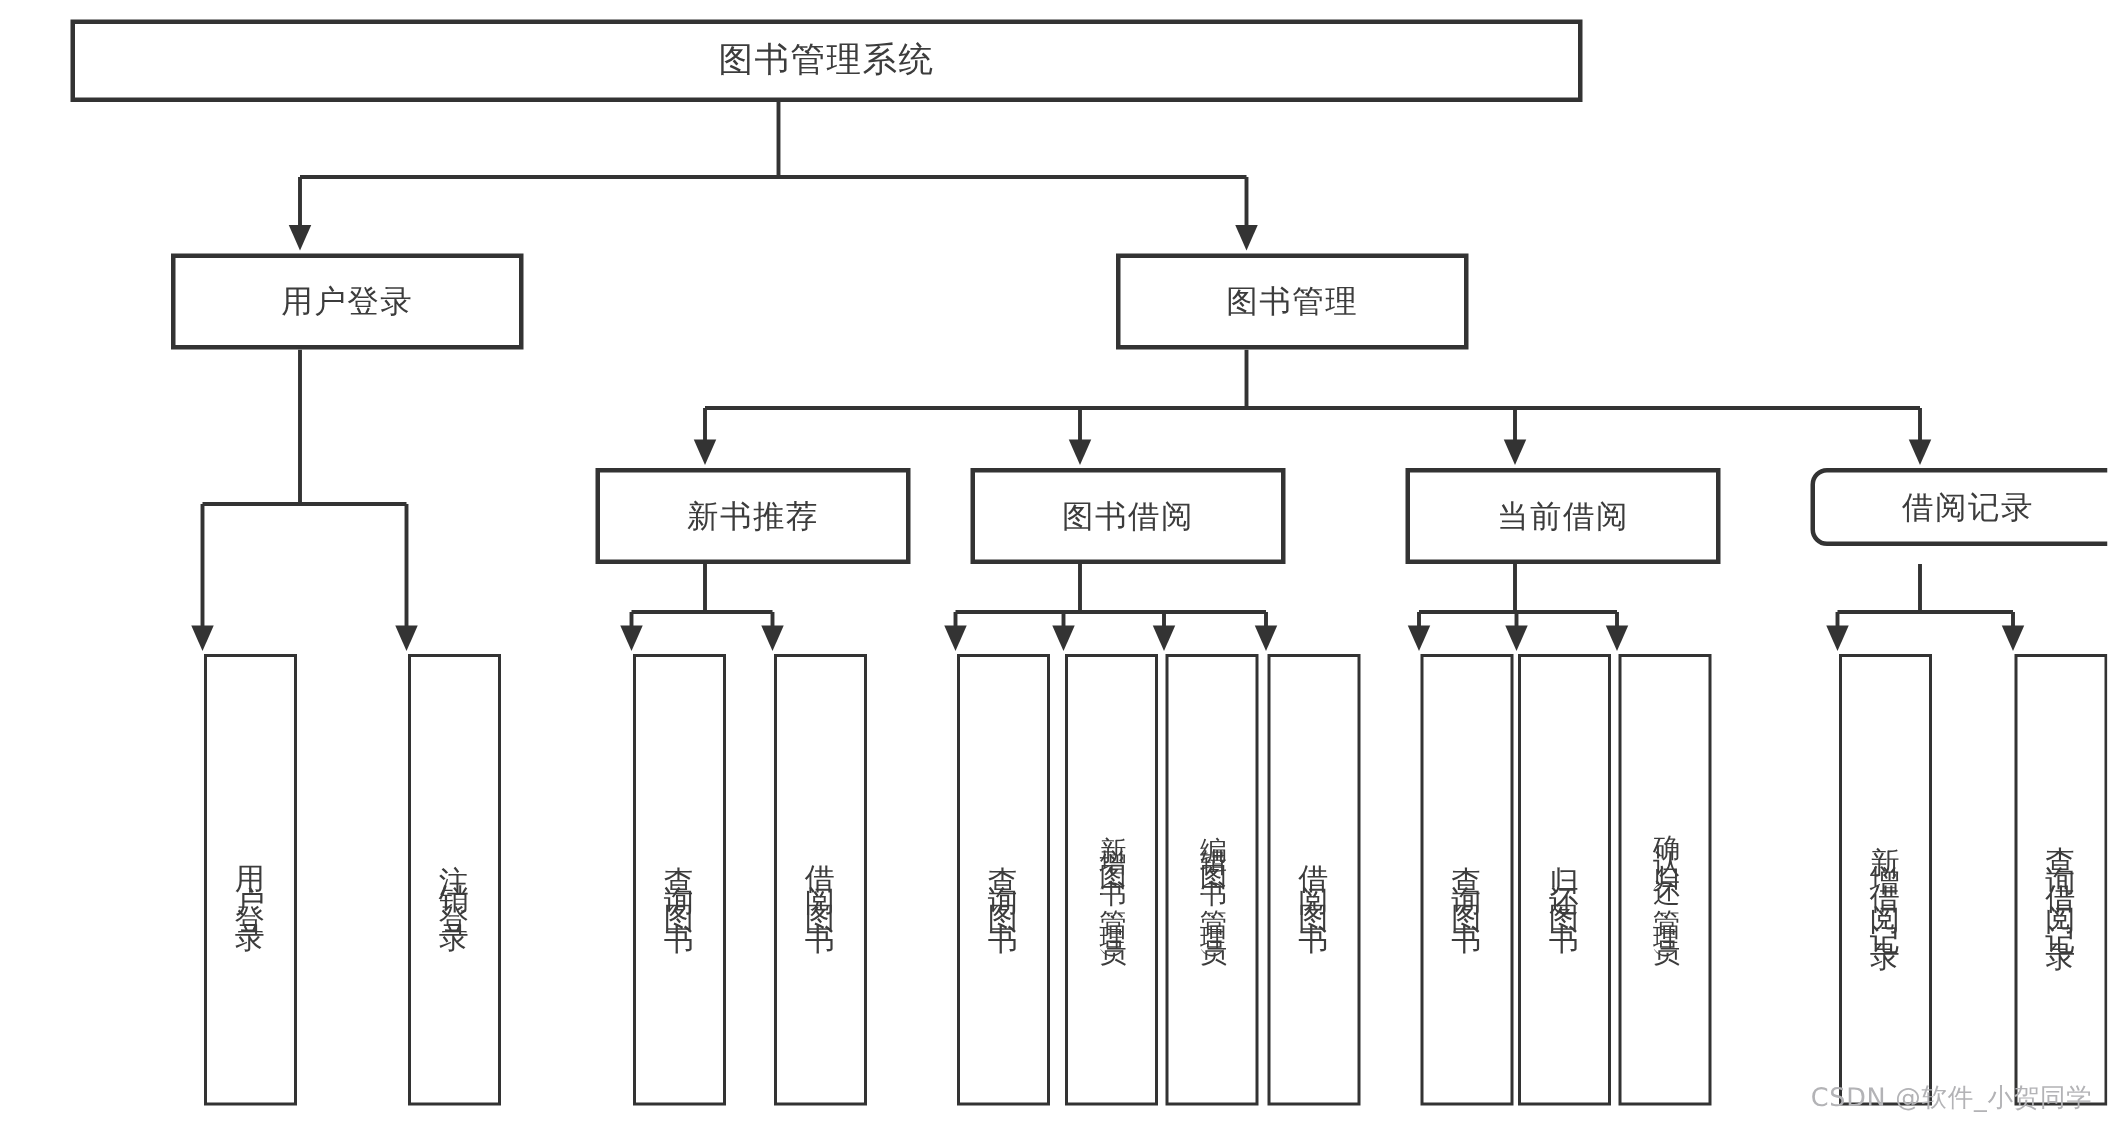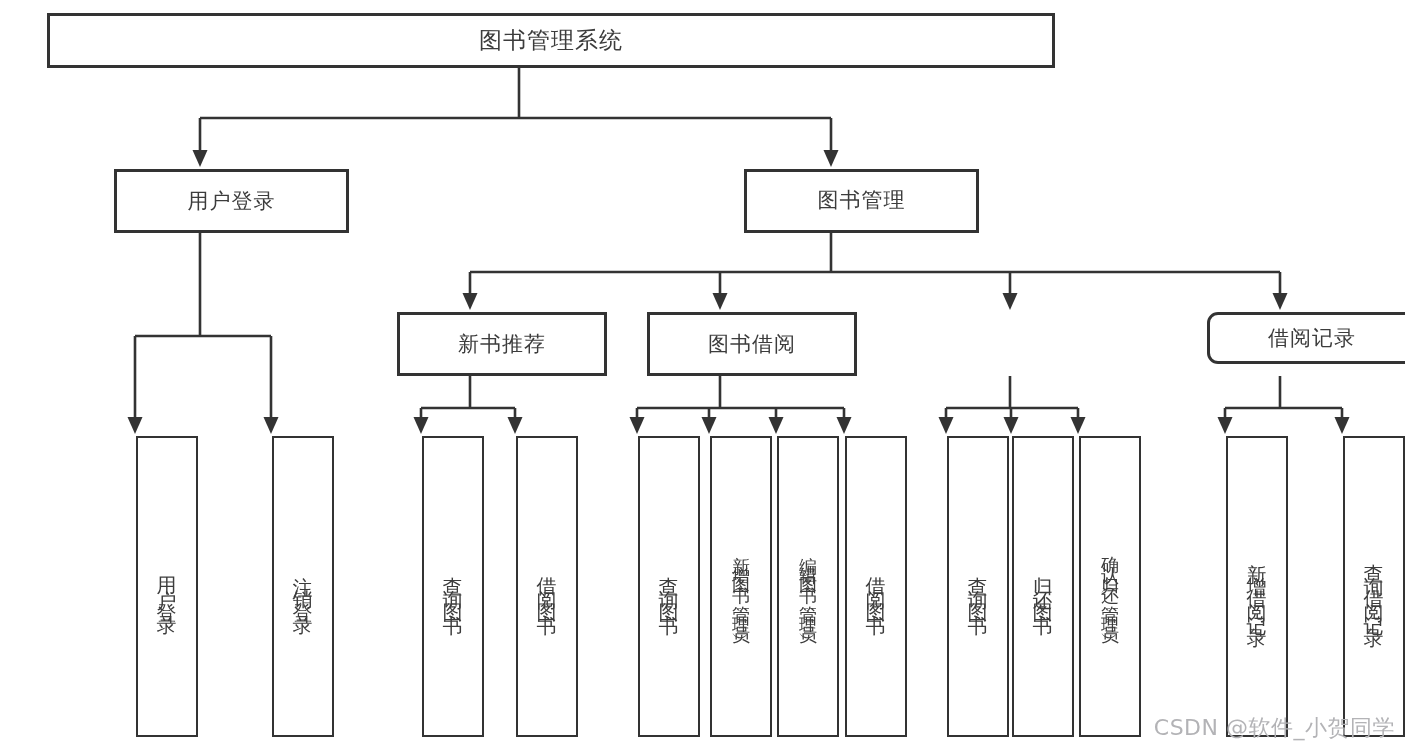--- a/index.html
+++ b/index.html
@@ -43,21 +43,21 @@
     border-width: 2.5px;
   }
   .node-v.long {
     font-size: 18px;
     letter-spacing: 10px;
   }
   #watermark {
     position: absolute;
     right: 10px;
     bottom: 4px;
-    font-size: 22px;
+    font-size: 17px;
     color: #b3b3b6;
     letter-spacing: 0.5px;
     white-space: nowrap;
   }
 </style>
 </head>
 <body>
 
 <div id="canvas">
 
@@ -88,24 +88,25 @@
       <polygon points="1011,434 1003.5,417 1018.5,417"></polygon>
       <polygon points="1078,434 1070.5,417 1085.5,417"></polygon>
       <polygon points="1225,434 1217.5,417 1232.5,417"></polygon>
       <polygon points="1342,434 1334.5,417 1349.5,417"></polygon>
     </g>
   </svg>
 
   <div class="box node-h node-root" style="left:15px; top:13px; width:1008px; height:55px;">图书管理系统</div>
 
   <div class="box node-h" style="left:82px; top:169px; width:235px; height:64px;">用户登录</div>
-  <div class="box node-h" style="left:712px; top:169px; width:235px; height:64px;font-family:Liberation Mono, monospace;">图书管理</div>
+  <div class="box node-h" style="left:712px; top:169px; width:235px; height:64px;">图书管理</div>
 
   <div class="box node-h" style="left:615px; top:312px; width:210px; height:64px;">图书借阅</div>
   <div class="box node-h" style="left:365px; top:312px; width:210px; height:64px;">新书推荐</div>
+  <div class="box node-h" style="left:905px; top:312px; width:210px; height:64px;">当前借阅</div>
   <div class="box node-h" style="left:1175px; top:312px; width:210px; height:52px;border-radius:11px;">借阅记录</div>
 
   <div class="box node-v" style="left:104px; top:436px; width:62px; height:301px;">用户登录</div>
   <div class="box node-v" style="left:240px; top:436px; width:62px; height:301px;">注销登录</div>
 
   <div class="box node-v" style="left:390px; top:436px; width:62px; height:301px;">查询图书</div>
   <div class="box node-v" style="left:484px; top:436px; width:62px; height:301px;">借阅图书</div>
 
   <div class="box node-v" style="left:606px; top:436px; width:62px; height:301px;">查询图书</div>
   <div class="box node-v long" style="left:678px; top:436px; width:62px; height:301px;">新增图书（管理员）</div>

